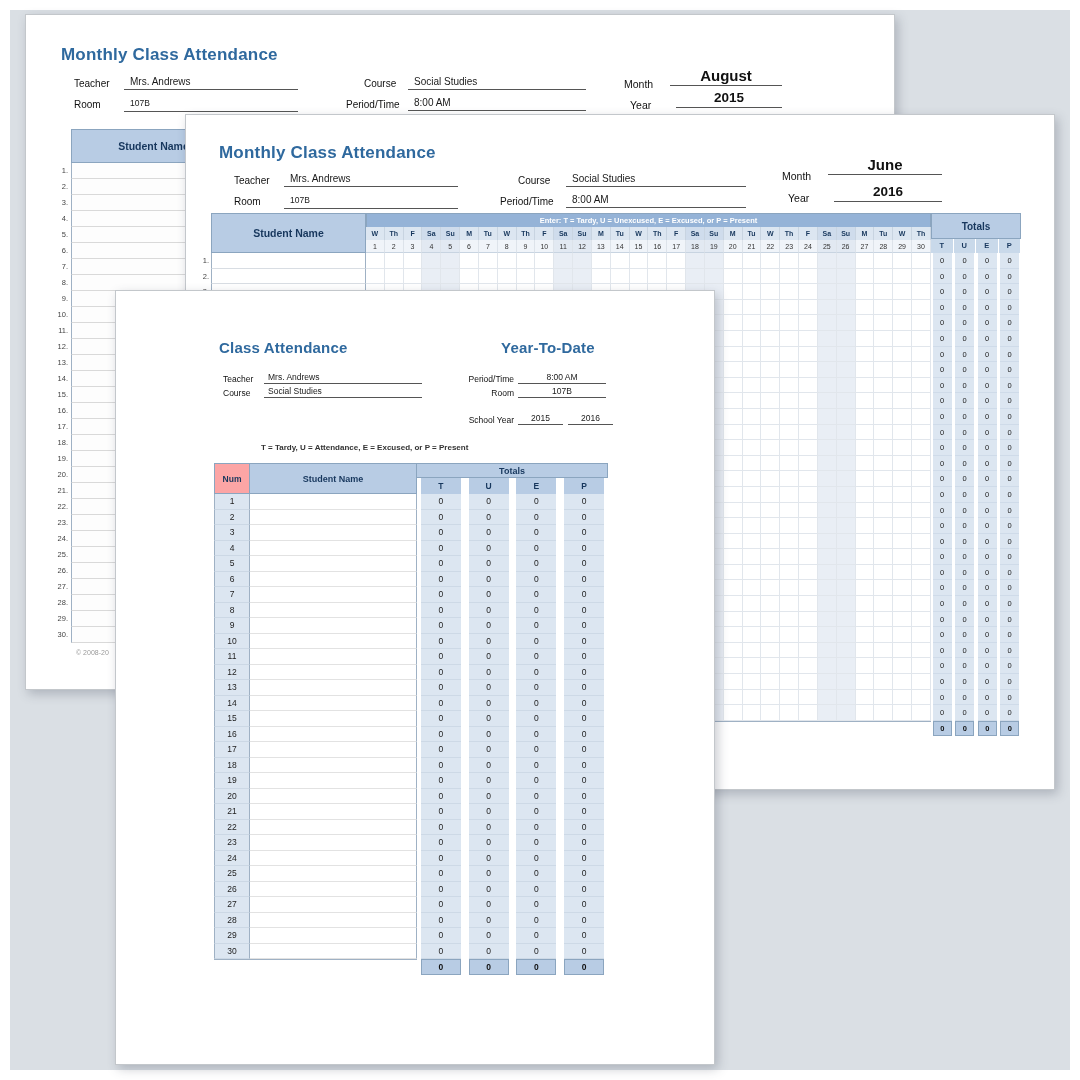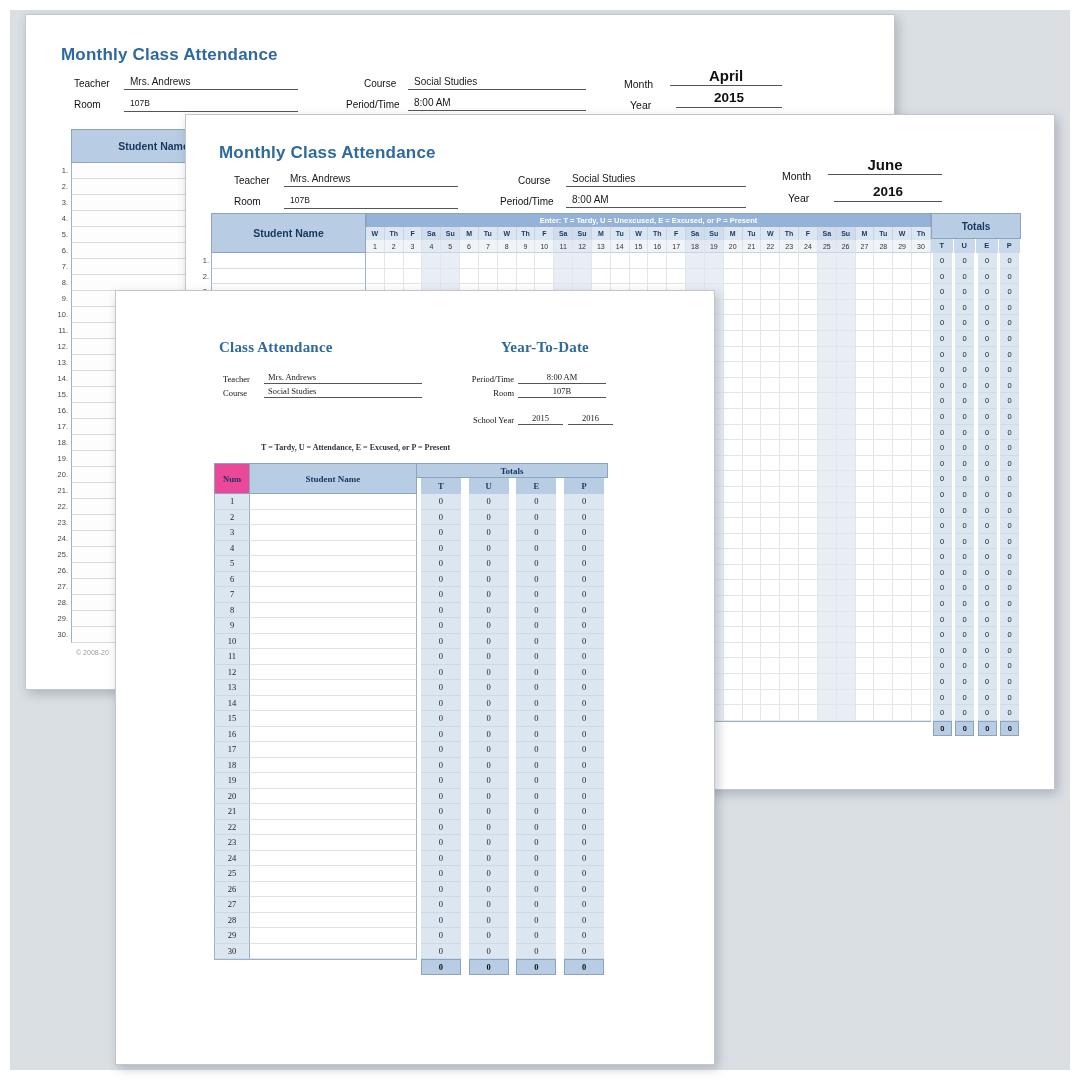--- a/index.html
+++ b/index.html
@@ -3,21 +3,21 @@
 <meta charset="utf-8">
 <style>
   *{margin:0;padding:0;box-sizing:border-box;}
   html,body{width:1080px;height:1080px;}
   body{font-family:"Liberation Sans",sans-serif;background:#fff;}
   .stage{position:relative;width:1080px;height:1080px;background:#fff;overflow:hidden;}
   .mat{position:absolute;left:10px;top:10px;right:10px;bottom:10px;background:#dadfe4;}
   .sheet{position:absolute;background:#fff;border:1px solid #c3c7cb;box-shadow:3px 4px 10px rgba(60,70,85,.28);}
   .sheet-august{left:25px;top:14px;width:870px;height:676px;z-index:1;}
   .sheet-june{left:185px;top:114px;width:870px;height:676px;z-index:2;}
-  .sheet-ytd{left:115px;top:290px;width:600px;height:775px;z-index:3;font-family:Liberation Serif, serif;}
+  .sheet-ytd{left:115px;top:290px;width:600px;height:775px;z-index:3;}
   .stitle{position:absolute;font-weight:bold;color:#2f699e;font-size:17px;letter-spacing:.2px;white-space:nowrap;}
   .stitle.sm{font-size:15px;}
   .flabel{position:absolute;font-size:10px;color:#111;white-space:nowrap;}
   .fvalue{position:absolute;font-size:10px;color:#1a1a1a;border-bottom:1px solid #555;padding:0 0 1px 6px;white-space:nowrap;height:14px;}
   .fvalue.big{font-size:15px;font-weight:bold;text-align:center;padding-left:0;height:19px;color:#111;}
   .fvalue.byear{font-size:13.5px;font-weight:bold;text-align:center;padding-left:0;height:18px;color:#111;}
   .fvalue.tiny{font-size:8.5px;}
   
   .ylabel{position:absolute;font-size:8.5px;color:#111;white-space:nowrap;}
   .ylabel.rt{text-align:right;}
@@ -56,21 +56,21 @@
   .jday.we{background:#e9eef5;}
   .jtot{width:22.5px;flex:none;display:flex;justify-content:center;}
   .jband{display:block;width:19px;height:100%;background:#dce6f1;font-size:7.5px;line-height:15.6px;text-align:center;color:#222;border-bottom:1px solid #cfdbe9;}
   .jfoot{display:flex;height:16px;}
   .jf-spacer{width:737px;flex:none;border-top:1px solid #9fb1c4;}
   .jftot{width:22.5px;flex:none;display:flex;justify-content:center;}
   .jfband{display:block;width:19px;height:15px;background:#b8cce4;border:1px solid #8ba5bf;font-weight:bold;font-size:7.5px;line-height:13px;text-align:center;color:#111;}
   
   .ytd-table{position:absolute;left:98px;top:172px;}
   .yh{display:flex;}
-  .yh-num{width:36px;height:31px;flex:none;background:#ec4899;border:1px solid #8ba5bf;display:flex;align-items:center;justify-content:center;font-weight:bold;font-size:8.5px;color:#17375d;}
+  .yh-num{width:36px;height:31px;flex:none;background:#fca5a5;border:1px solid #8ba5bf;display:flex;align-items:center;justify-content:center;font-weight:bold;font-size:8.5px;color:#17375d;}
   .yh-name{width:167px;height:31px;flex:none;background:#b8cce4;border:1px solid #8ba5bf;border-left:0;display:flex;align-items:center;justify-content:center;font-weight:bold;font-size:9px;color:#17375d;}
   .yh-right{width:191px;flex:none;display:flex;flex-direction:column;}
   .yh-totals{height:15px;background:#b8cce4;border:1px solid #8ba5bf;border-left:0;font-weight:bold;font-size:9px;text-align:center;line-height:14px;color:#17375d;}
   .yh-tuep{display:flex;height:16px;}
   .yh-tcell{width:47.75px;flex:none;display:flex;justify-content:center;}
   .yh-tband{display:block;width:40px;height:100%;background:#b8cce4;font-weight:bold;font-size:8.5px;line-height:16px;text-align:center;color:#17375d;}
   .yrow{display:flex;height:15.5px;}
   .ynum{width:36px;flex:none;background:#dce6f1;border-left:1px solid #9fb1c4;border-right:1px solid #9fb1c4;border-bottom:1px solid #ccd8e5;font-size:8.5px;text-align:center;line-height:15.5px;color:#222;}
   .yname{width:167px;flex:none;background:#fff;border-right:1px solid #9fb1c4;border-bottom:1px solid #e2e2e2;}
   .ytot{width:47.75px;flex:none;display:flex;justify-content:center;}
@@ -93,21 +93,21 @@
     <span class="fvalue" style="left:98px;top:61px;width:174px">Mrs. Andrews</span>
     <span class="flabel" style="left:48px;top:84px">Room</span>
     <span class="fvalue tiny" style="left:98px;top:83px;width:174px">107B</span>
 
     <span class="flabel" style="left:338px;top:63px">Course</span>
     <span class="fvalue" style="left:382px;top:61px;width:178px">Social Studies</span>
     <span class="flabel" style="left:320px;top:84px">Period/Time</span>
     <span class="fvalue" style="left:382px;top:82px;width:178px">8:00 AM</span>
 
     <span class="flabel" style="left:598px;top:63px;font-size:10.5px">Month</span>
-    <span class="fvalue big" style="left:644px;top:52px;width:112px">April</span>
+    <span class="fvalue big" style="left:644px;top:52px;width:112px">August</span>
     <span class="flabel" style="left:604px;top:84px;font-size:10.5px">Year</span>
     <span class="fvalue byear" style="left:650px;top:75px;width:106px">2015</span>
 
     <div class="aug-table">
       <div class="ah">
         <span class="ah-spacer"></span>
         <span class="ah-name">Student Name</span>
       </div>
       <div id="aug-rows">
           <div class="arow">

